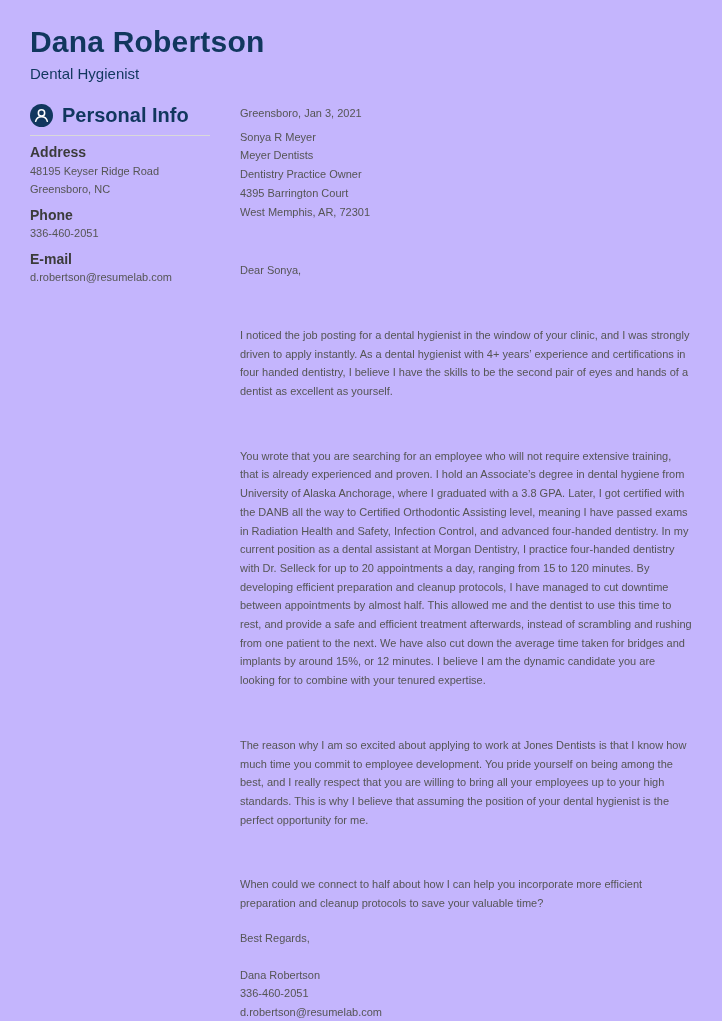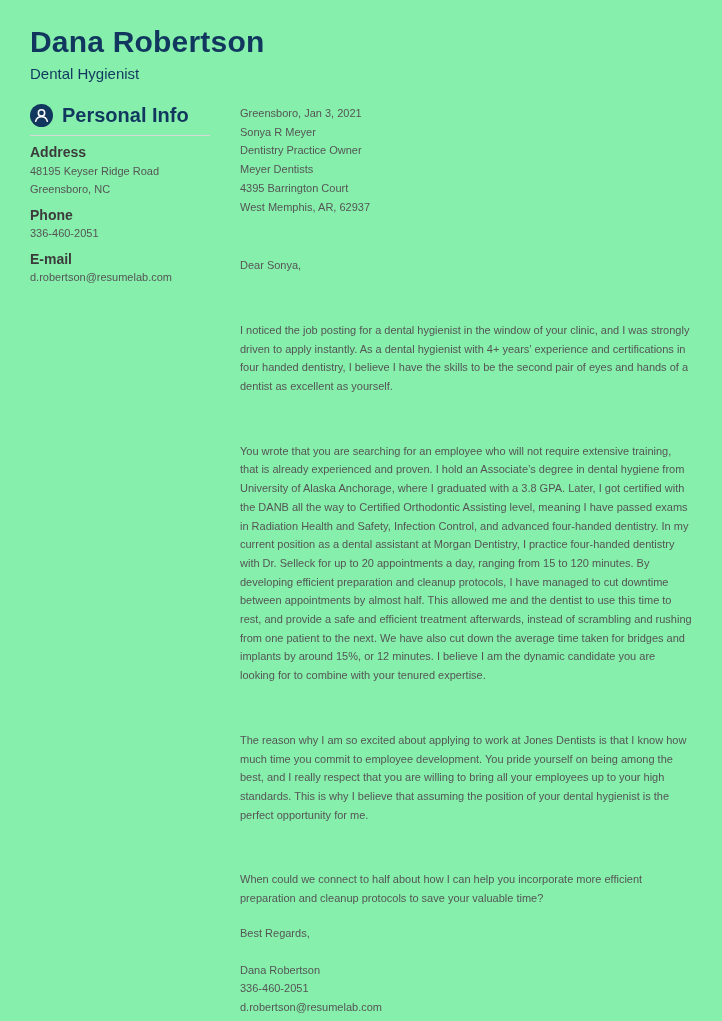--- a/index.html
+++ b/index.html
@@ -3,21 +3,21 @@
 <meta charset="utf-8">
 <style>
   * { box-sizing: border-box; margin: 0; padding: 0; }
   html, body { background: #ffffff; }
   body { font-family: "Liberation Sans", sans-serif; }
 
   .page {
     position: relative;
     width: 722px;
     height: 1021px;
-    background: #86efac;
+    background: #c4b5fd;
     overflow: hidden;
   }
 
   
   .doc-header { padding: 25px 30px 0 30px; }
   .applicant-name {
     font-size: 30px;
     font-weight: 700;
     color: #11375e;
     line-height: 33px;
@@ -68,21 +68,21 @@
     color: #555555;
     line-height: 18.5px;
   }
 
   
   .letter {
     font-size: 11px;
     color: #555555;
     line-height: 18.7px;
   }
-  .dateline { margin-bottom: 0; }
+  .dateline { margin-bottom: 5px; }
   .recipient-block { margin-bottom: 40px; }
   .salutation { margin-bottom: 18px; }
   .para { margin-bottom: 13px; margin-top: 46px; }
   .closing { margin: 16px 0 18px 0; }
   .signature-block { margin: 18px 0 18px 0; }
   .postscript { margin-top: 20px; }
 </style>
 </head>
 <body>
 
@@ -123,24 +123,24 @@
         <div class="sidebar-label">E-mail</div>
         <div class="sidebar-value">d.robertson@resumelab.com</div>
       </div>
     </aside>
 
     <main class="letter">
       <div class="dateline">Greensboro, Jan 3, 2021</div>
 
       <div class="recipient-block">
         <div>Sonya R Meyer</div>
+        <div>Meyer Dentists</div>
         <div>Dentistry Practice Owner</div>
-        <div>Meyer Dentists</div>
         <div>4395 Barrington Court</div>
-        <div>West Memphis, AR, 62937</div>
+        <div>West Memphis, AR, 72301</div>
       </div>
 
       <div class="salutation">Dear Sonya,</div>
 
       <p class="para">I noticed the job posting for a dental hygienist in the window of your clinic, and I was strongly driven to apply instantly. As a dental hygienist with 4+ years’ experience and certifications in four handed dentistry, I believe I have the skills to be the second pair of eyes and hands of a dentist as excellent as yourself.</p>
       <p class="para">You wrote that you are searching for an employee who will not require extensive training, that is already experienced and proven. I hold an Associate’s degree in dental hygiene from University of Alaska Anchorage, where I graduated with a 3.8 GPA. Later, I got certified with the DANB all the way to Certified Orthodontic Assisting level, meaning I have passed exams in Radiation Health and Safety, Infection Control, and advanced four-handed dentistry. In my current position as a dental assistant at Morgan Dentistry, I practice four-handed dentistry with Dr. Selleck for up to 20 appointments a day, ranging from 15 to 120 minutes. By developing efficient preparation and cleanup protocols, I have managed to cut downtime between appointments by almost half. This allowed me and the dentist to use this time to rest, and provide a safe and efficient treatment afterwards, instead of scrambling and rushing from one patient to the next. We have also cut down the average time taken for bridges and implants by around 15%, or 12 minutes. I believe I am the dynamic candidate you are looking for to combine with your tenured expertise.</p>
       <p class="para">The reason why I am so excited about applying to work at Jones Dentists is that I know how much time you commit to employee development. You pride yourself on being among the best, and I really respect that you are willing to bring all your employees up to your high standards. This is why I believe that assuming the position of your dental hygienist is the perfect opportunity for me.</p>
       <p class="para">When could we connect to half about how I can help you incorporate more efficient preparation and cleanup protocols to save your valuable time?</p>
 
       <div class="closing">Best Regards,</div>

